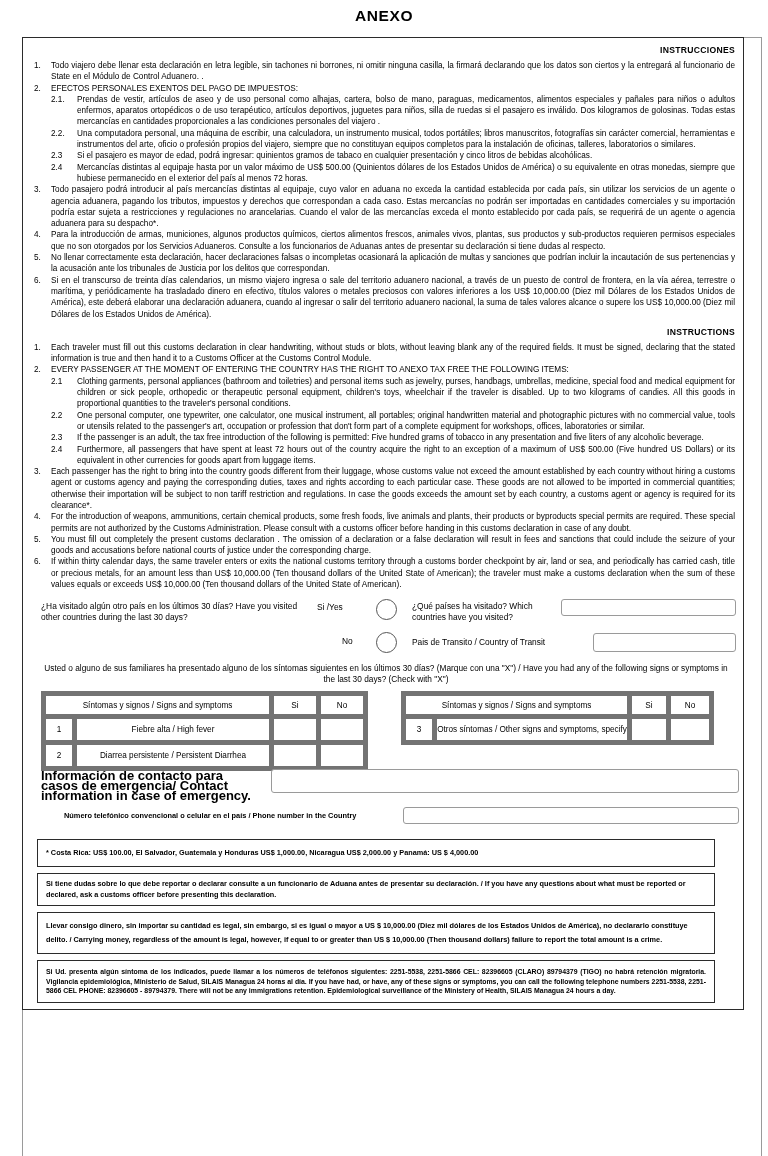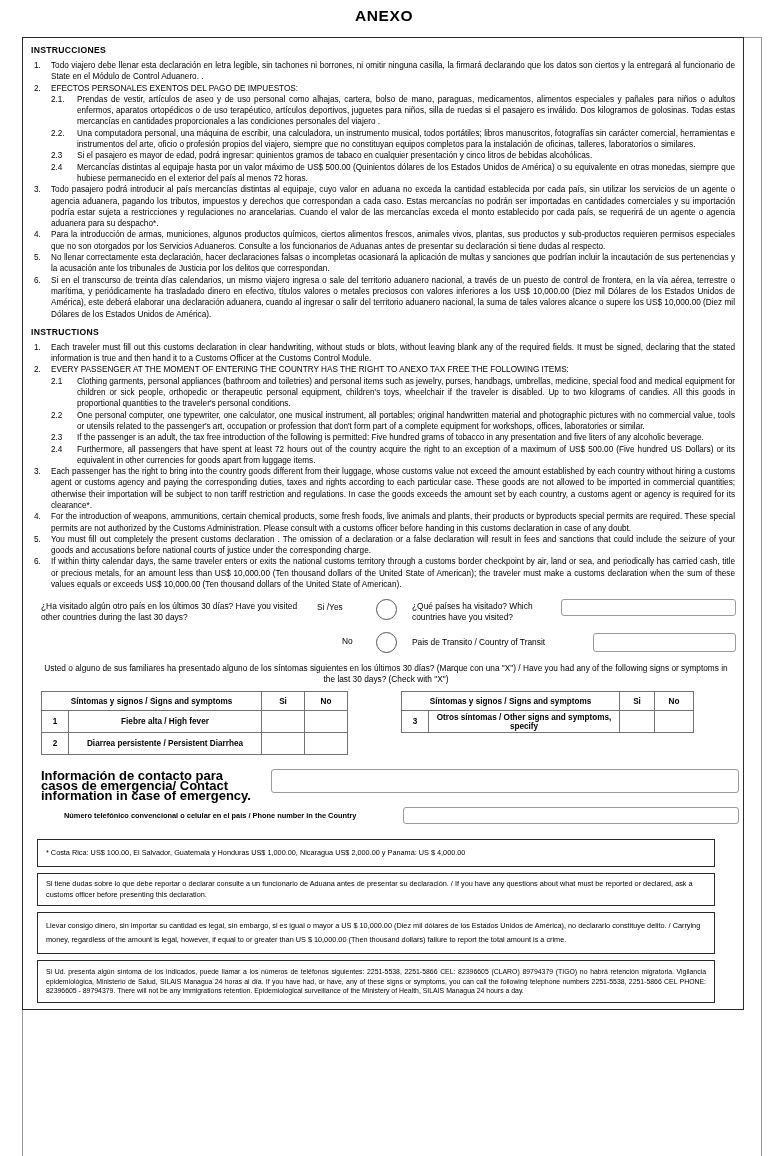--- a/index.html
+++ b/index.html
@@ -43,21 +43,21 @@
     position: absolute;
     left: 22px;
     top: 30px;
     width: 722px;
     box-sizing: border-box;
     border: 1.6px solid #2b2b2b;
     background: #fff;
     padding: 5px 8px 6px 8px;
   }
   .section-head {
-    text-align: left;
+    text-align: right;
     font-weight: bold;
     font-size: 8.6px;
     letter-spacing: 0.3px;
     margin: 2px 0 5px 0;
   }
   .section-head.en {
     margin-top: 7px;
   }
   ol.lvl1 {
     list-style: none;
@@ -174,23 +174,23 @@
     height: 74px;
     margin-top: 6px;
   }
   table.sym {
     border-collapse: collapse;
     font-size: 8.2px;
     position: absolute;
     background: #fff;
   }
   table.sym td, table.sym th {
-    border: 1px solid #737373;
+    border: 5px solid #737373;
     padding: 0;
-    font-weight: bold;
+    font-weight: normal;
     text-align: center;
     vertical-align: middle;
   }
   table.sym th { height: 18px; }
   table.sym td { height: 21px; }
   table.sym.left  { left: 10px; top: 0; }
   table.sym.right { left: 370px; top: 0; }
   .c-head  { width: 218px; }
   .c-idx   { width: 26px; }
   .c-name  { width: 192px; }
@@ -234,21 +234,21 @@
   }
   .inp.phone { left: 372px; top: 0px; width: 336px; height: 17px; }
 
   
   .note {
     border: 1.4px solid #2b2b2b;
     box-sizing: border-box;
     margin: 6px 20px 0 6px;
     padding: 6px 8px;
     font-size: 7.3px;
-    font-weight: normal;
+    font-weight: bold;
     line-height: 14px;
   }
   .note.tight { line-height: 10.3px; padding: 5px 8px; }
   .note.small { font-size: 6.9px; line-height: 9.6px; text-align: justify; }
 </style>
 </head>
 <body>
 
 <div class="page">
 

